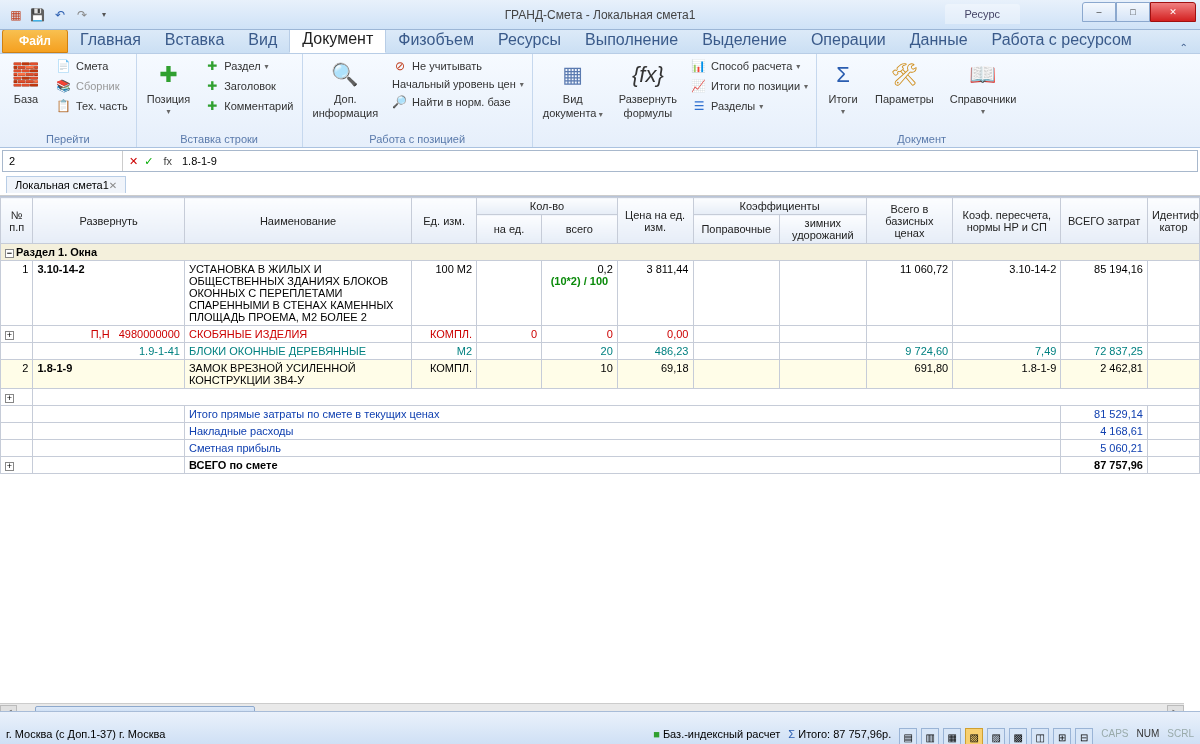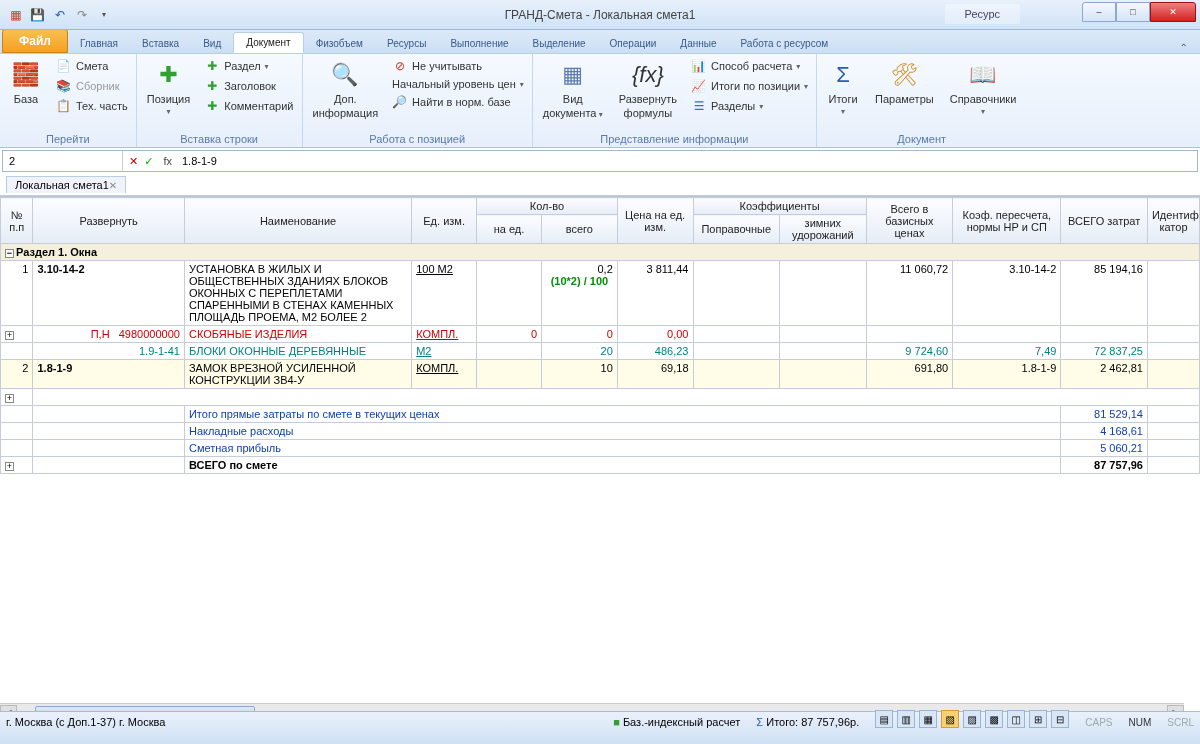--- a/index.html
+++ b/index.html
@@ -12,21 +12,21 @@
 .title-text { position: absolute; left: 50%; transform: translateX(-50%); color: #444; font-size: 12px; }
 .resource-tab { position: absolute; right: 180px; top: 4px; background: rgba(255,255,255,0.35); padding: 4px 20px; border-radius: 3px 3px 0 0; color: #446; font-size: 11px; }
 .win-controls { position: absolute; right: 4px; top: 2px; display: flex; }
 .win-btn { width: 34px; height: 20px; background: linear-gradient(#f4f8fd,#d5e4f7); border: 1px solid #8ba8ce; display: flex; align-items: center; justify-content: center; font-size: 9px; color: #333; }
 .win-btn.close { background: linear-gradient(#f08080,#d32020); color: #fff; border-color: #a01010; width: 46px; border-radius: 0 3px 0 0;}
 .win-btn.min { border-radius: 3px 0 0 0;}
 
 
 .tabs { height: 24px; background: linear-gradient(#dceaf8,#cbdff4); display: flex; align-items: flex-end; padding-left: 2px; border-bottom: 1px solid #b8cde6; text-align: center; }
 .file-tab { background: linear-gradient(#f8c050,#f5a020); color: #fff; padding: 4px 16px; border: 1px solid #d08010; border-radius: 3px 3px 0 0; font-weight: bold; font-size: 12px; }
-.tab { padding: 4px 12px; color: #3a5a8a; font-size: 10px; cursor: pointer; }
+.tab { padding: 4px 12px; color: #3a5a8a; font-size: 16px; cursor: pointer; }
 .tab.active { background: #fff; border: 1px solid #b8cde6; border-bottom: 1px solid #fff; border-radius: 3px 3px 0 0; color: #222; }
 .tabs .expand { margin-left: auto; margin-right: 12px; color: #3a5a8a; font-size: 10px; }
 
 
 .ribbon { height: 94px; background: linear-gradient(#f6faff,#e6effb); border-bottom: 1px solid #aac2e0; display: flex; }
 .group { border-right: 1px solid #c6d8ee; display: flex; flex-direction: column; padding: 3px 6px 0 6px; }
 .group-body { flex: 1; display: flex; align-items: flex-start; gap: 8px; }
 .group-label { text-align: center; font-size: 11px; color: #5a7aab; padding: 2px 0; }
 .big-btn { display: flex; flex-direction: column; align-items: center; gap: 2px; padding: 2px 4px; font-size: 11px; color: #333; text-align: center; min-width: 40px; }
 .big-btn .ico { width: 32px; height: 32px; display: flex; align-items: center; justify-content: center; font-size: 22px; }
@@ -53,25 +53,25 @@
 .grid th, .grid td { border: 1px solid #c6ccd8; padding: 2px 4px; font-size: 11px; vertical-align: top; overflow: hidden; }
 .grid th { background: linear-gradient(#fcfdff,#e6edf7); font-weight: normal; color:#222; text-align:center; vertical-align: middle; }
 .grid td { background: #fff; }
 .section td { background: #f4f0dc; font-weight: bold; }
 .row-highlight td { background: #fffde8; }
 .green { color: #0a8a0a; text-align:center;font-weight:bold; }
 .red { color: #c00; }
 .teal { color: #008080; }
 .blue { color: #1040b0; }
 .right { text-align: right; }
-.center { text-align:left;text-decoration:underline; }
+.center { text-align:right; }
 .expander { display:inline-block; width:9px; height:9px; border:1px solid #888; text-align:center; line-height:7px; font-size:9px; margin-right:2px; background:#fff;}
 
 
-.statusbar { position:absolute; bottom:0; left:0; right:0; height:24px; background: linear-gradient(#eaf1fb,#cfe0f5); border-top:1px solid #a8bcd8; display:flex; align-items:flex-end; font-size:11px; padding: 16px 6px; gap: 16px; }
+.statusbar { position:absolute; bottom:0; left:0; right:0; height:24px; background: linear-gradient(#eaf1fb,#cfe0f5); border-top:1px solid #a8bcd8; display:flex; align-items:flex-start; font-size:11px; padding: 16px 6px; gap: 8px; }
 .statusbar .fill { flex:1; }
 .status-icons { display:flex; gap:4px; }
 .status-icons .si { width:18px; height:18px; background:#d8e6f7; border:1px solid #9ab4d6; display:flex; align-items:center; justify-content:center; font-size:10px; }
 .status-icons .si.active { background:#f8d070; border-color:#d0a030; }
 .caps { color:#9aa; font-size:10px; }
 
 
 .hscroll { position:absolute; bottom:24px; left:0; right:16px; height:17px; background:#e9e9e9; border-top:1px solid #ccc; display:flex; align-items:center;}
 .hscroll .thumb { width:220px; height:13px; background: linear-gradient(#dce8f8,#bcd4f0); border:1px solid #8da8cc; border-radius:2px; margin-left:18px;}
 .hscroll .arrow { width:17px; height:15px; background:#e0e0e0; border:1px solid #bbb; display:flex; align-items:center; justify-content:center; font-size:8px; color:#555;}
@@ -208,21 +208,20 @@
         <div class="small-btn dd">
             <span class="ico" style="color:#3070d0">📈</span>
             <span>Итоги по позиции</span>
           </div>
         <div class="small-btn dd">
             <span class="ico" style="color:#3070d0">☰</span>
             <span>Разделы</span>
           </div>
       </div>
     </div>
-    <div class="group-label">Представление информации</div>
   </div>
 
   <div class="group" style="border-right:none;">
     <div class="group-body">
       <div class="big-btn">
         <span class="ico" style="color:#2a5db0">Σ</span>
         <span>Итоги</span>
         <span style="font-size:8px;color:#666">▾</span>
       </div>
       <div class="big-btn">

